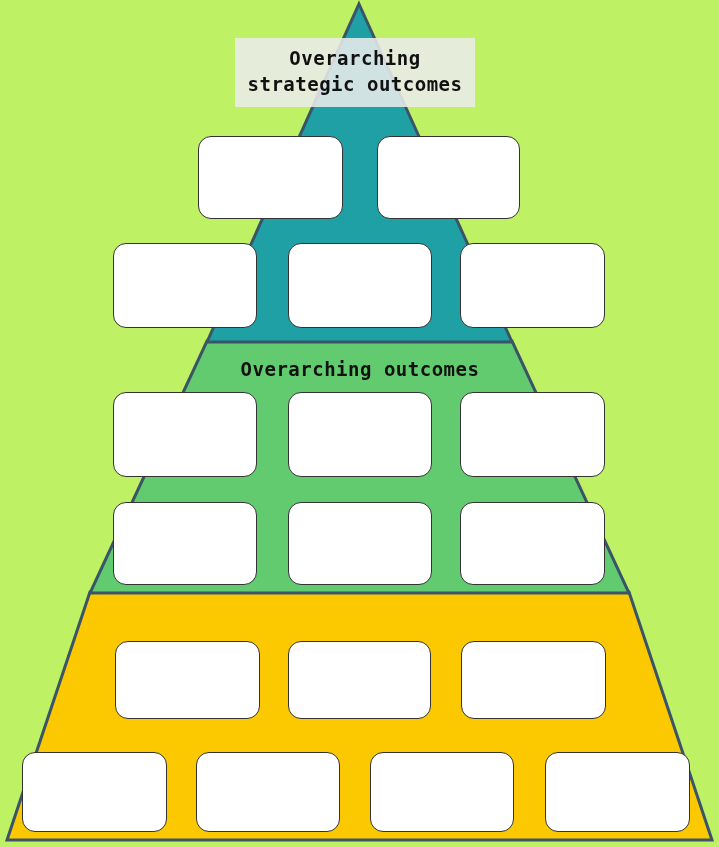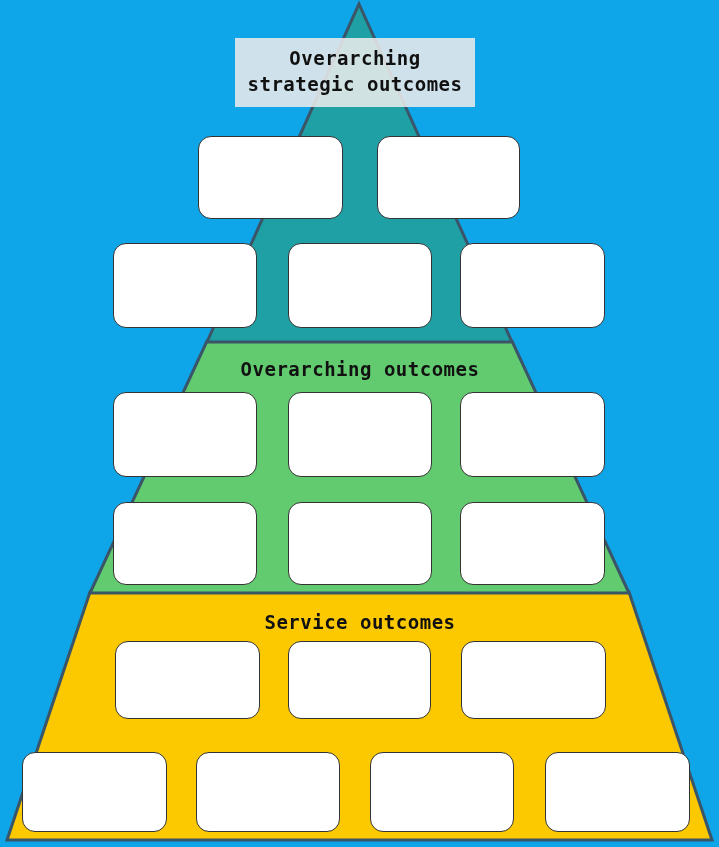--- a/index.html
+++ b/index.html
@@ -7,21 +7,21 @@
     padding: 0;
     background: #ffffff;
   }
   body {
     font-family: "DejaVu Sans Mono", monospace;
   }
   #canvas {
     position: relative;
     width: 719px;
     height: 847px;
-    background: #0ea5e9;
+    background: #bef264;
     overflow: hidden;
   }
   #pyramid-svg {
     position: absolute;
     left: 0;
     top: 0;
     width: 719px;
     height: 847px;
   }
   .band-label {
@@ -74,21 +74,20 @@
     <polygon points="207,341 512,341 629,593 90,593" fill="#63CB6F" stroke="#3A5568" stroke-width="3"></polygon>
 
     <polygon points="359,4 512,342 207,342" fill="#1FA0A5" stroke="#3A5568" stroke-width="3"></polygon>
   </svg>
 
   <div class="band-label" id="label-strategic">Overarching
 strategic outcomes</div>
 
   <div class="band-label" id="label-intermediate">Overarching outcomes</div>
 
-  <div class="band-label" id="label-service">Service outcomes</div>
 
   <div id="boxes-layer">
       <div class="node-box" style="left: 198px; top: 136px; width: 145px; height: 83px;"></div>
       <div class="node-box" style="left: 377px; top: 136px; width: 143px; height: 83px;"></div>
       <div class="node-box" style="left: 113px; top: 243px; width: 144px; height: 85px;"></div>
       <div class="node-box" style="left: 288px; top: 243px; width: 144px; height: 85px;"></div>
       <div class="node-box" style="left: 460px; top: 243px; width: 145px; height: 85px;"></div>
       <div class="node-box" style="left: 113px; top: 392px; width: 144px; height: 85px;"></div>
       <div class="node-box" style="left: 288px; top: 392px; width: 144px; height: 85px;"></div>
       <div class="node-box" style="left: 460px; top: 392px; width: 145px; height: 85px;"></div>

